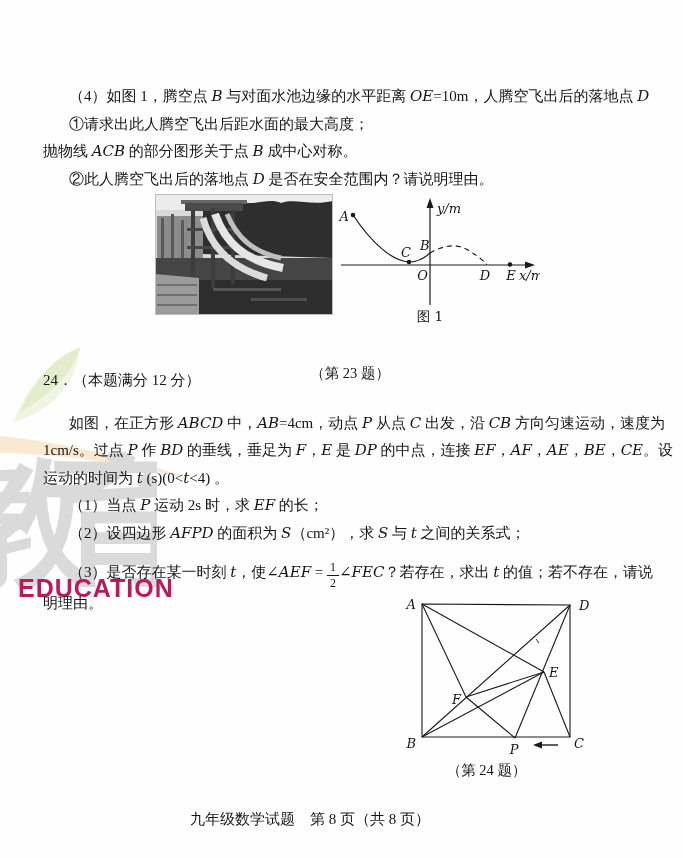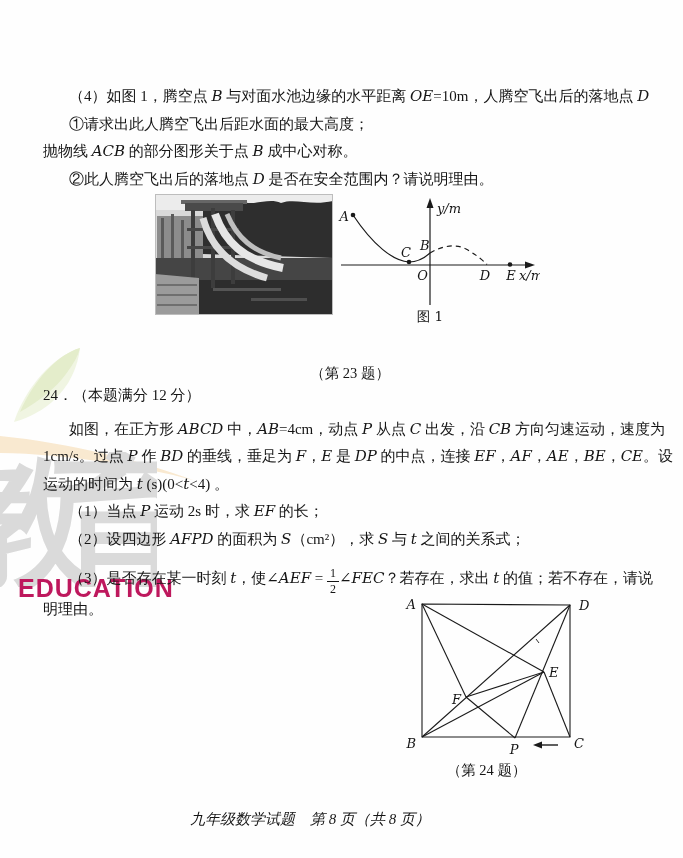--- a/index.html
+++ b/index.html
@@ -10,39 +10,39 @@
   .wm-cn{left:-48px;top:452px;font-size:142px;line-height:1;font-weight:bold;
          letter-spacing:-40px;color:#dadada;width:205px;height:135px;overflow:hidden;
          font-family:"Liberation Serif",serif;}
   .wm-en{left:18px;top:574px;font-size:25px;font-weight:bold;letter-spacing:1px;
          color:#be185d;font-family:"Liberation Sans","DejaVu Sans",sans-serif;}
   
   .content{position:absolute;z-index:1;left:43px;top:83px;width:608px;}
   .line{height:27.5px;line-height:27.5px;font-size:15px;white-space:nowrap;}
   .indent{padding-left:26px;}
   .line i{font-family:"DejaVu Serif","Liberation Serif",serif;font-style:italic;}
-  .heading{margin-top:37px;}
-  .gap6{margin-top:6px;}
+  .heading{margin-top:22px;}
+  .gap6{margin-top:15px;}
   .line-tall{height:36px;line-height:36px;margin-top:7px;}
   .frac{display:inline-block;vertical-align:-10px;text-align:center;
         font-size:12px;line-height:1.25;font-style:normal;}
   .frac .num{display:block;border-bottom:1px solid #151515;padding:0 3px;}
   .frac .den{display:block;}
   
   .fig23{position:relative;height:152px;}
   .photo{position:absolute;left:112px;top:1px;}
   .graph{position:absolute;left:292px;top:0;}
   .photo-caption{position:absolute;left:230px;top:131px;width:154px;text-align:center;
                  font-size:14.5px;white-space:nowrap;margin-top:40px;}
   
   .fig24{position:absolute;z-index:1;left:400px;top:595px;}
   .fig24-caption{position:absolute;z-index:1;left:400px;top:761px;width:173px;
                  text-align:center;font-size:14.5px;white-space:nowrap;font-family:Liberation Serif, serif;}
   .footer{position:absolute;z-index:1;left:150px;top:810px;width:320px;
-          text-align:center;font-size:15px;white-space:nowrap;font-style:italic;}
+          text-align:center;font-size:15px;white-space:nowrap;}
   svg text{font-family:"DejaVu Serif","Liberation Serif",serif;}
   svg .lbl{font-size:13px;font-style:italic;fill:#151515;}
   svg .cap{font-size:13.5px;font-style:normal;fill:#151515;}
 </style>
 </head>
 <body>
 
 <div class="page">
 
   <svg class="wm" style="left:8px;top:340px" width="92" height="88" viewBox="0 0 92 88">

